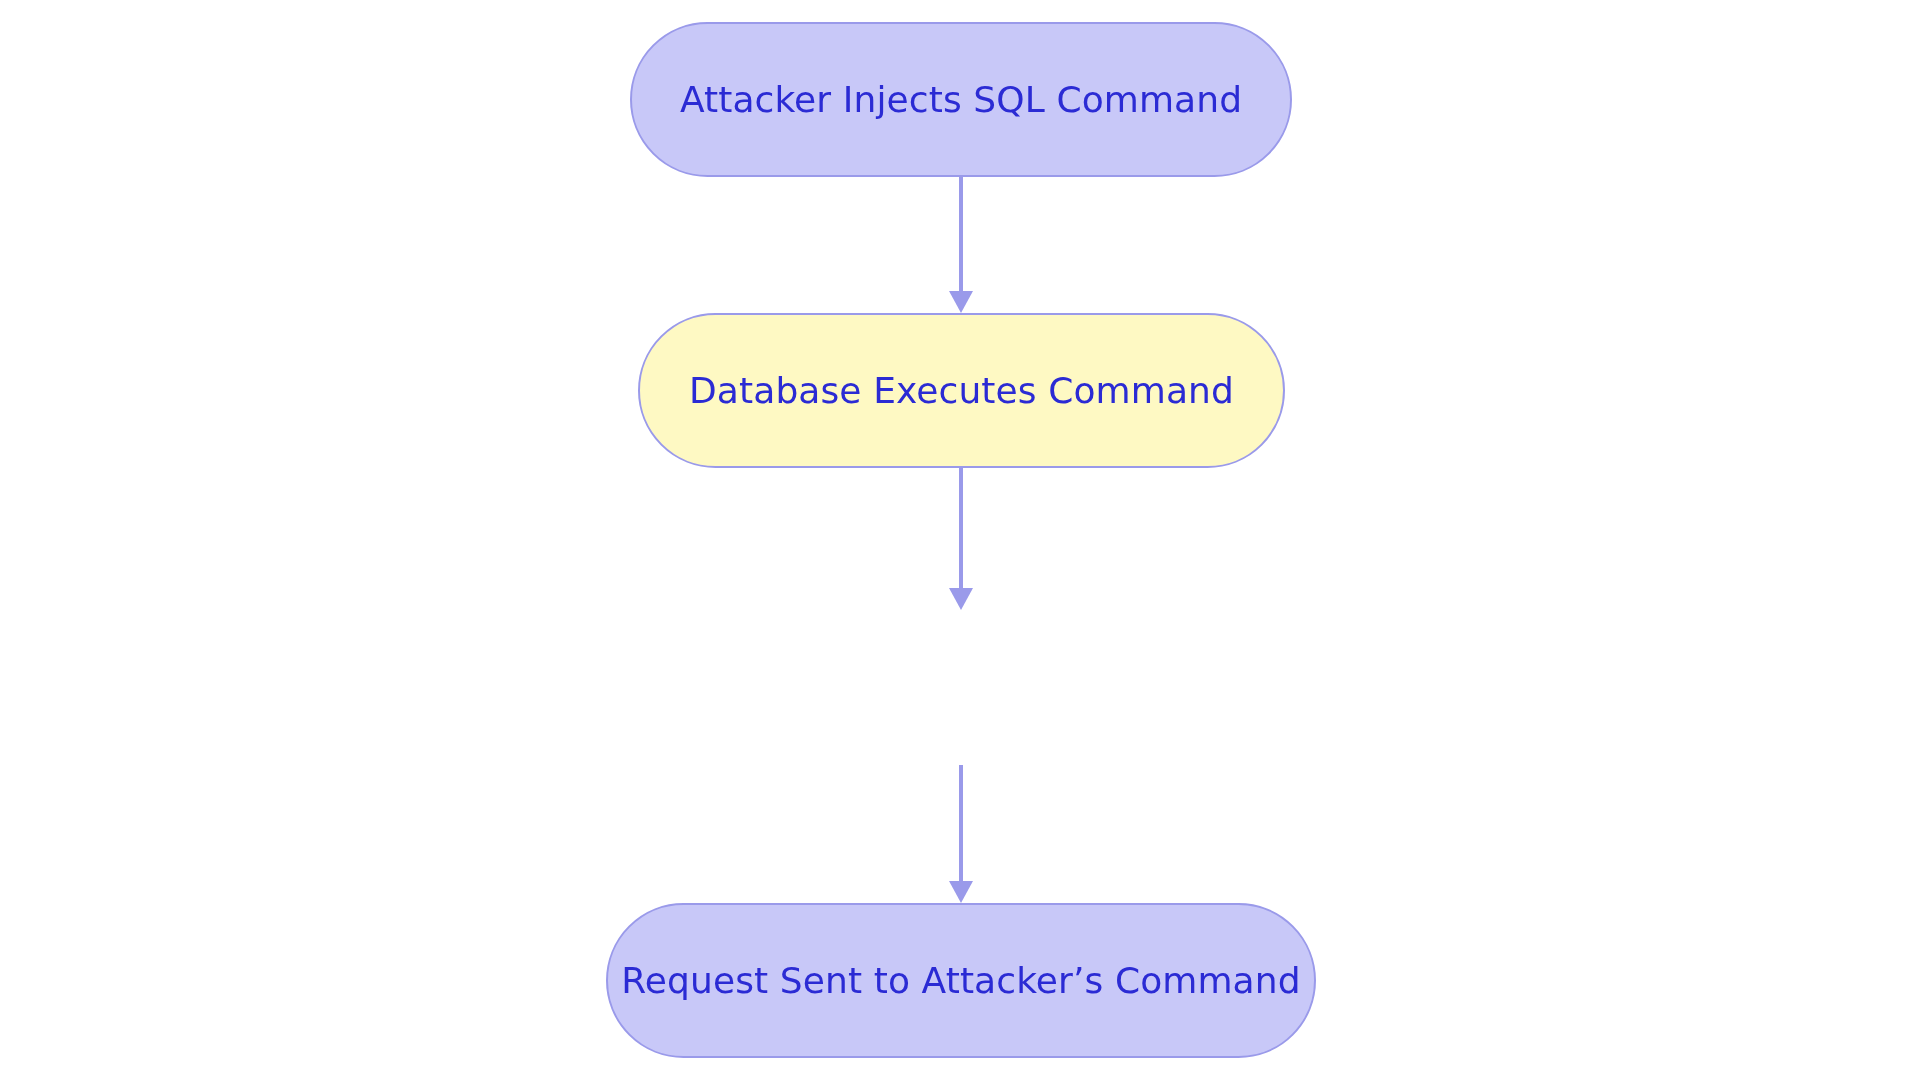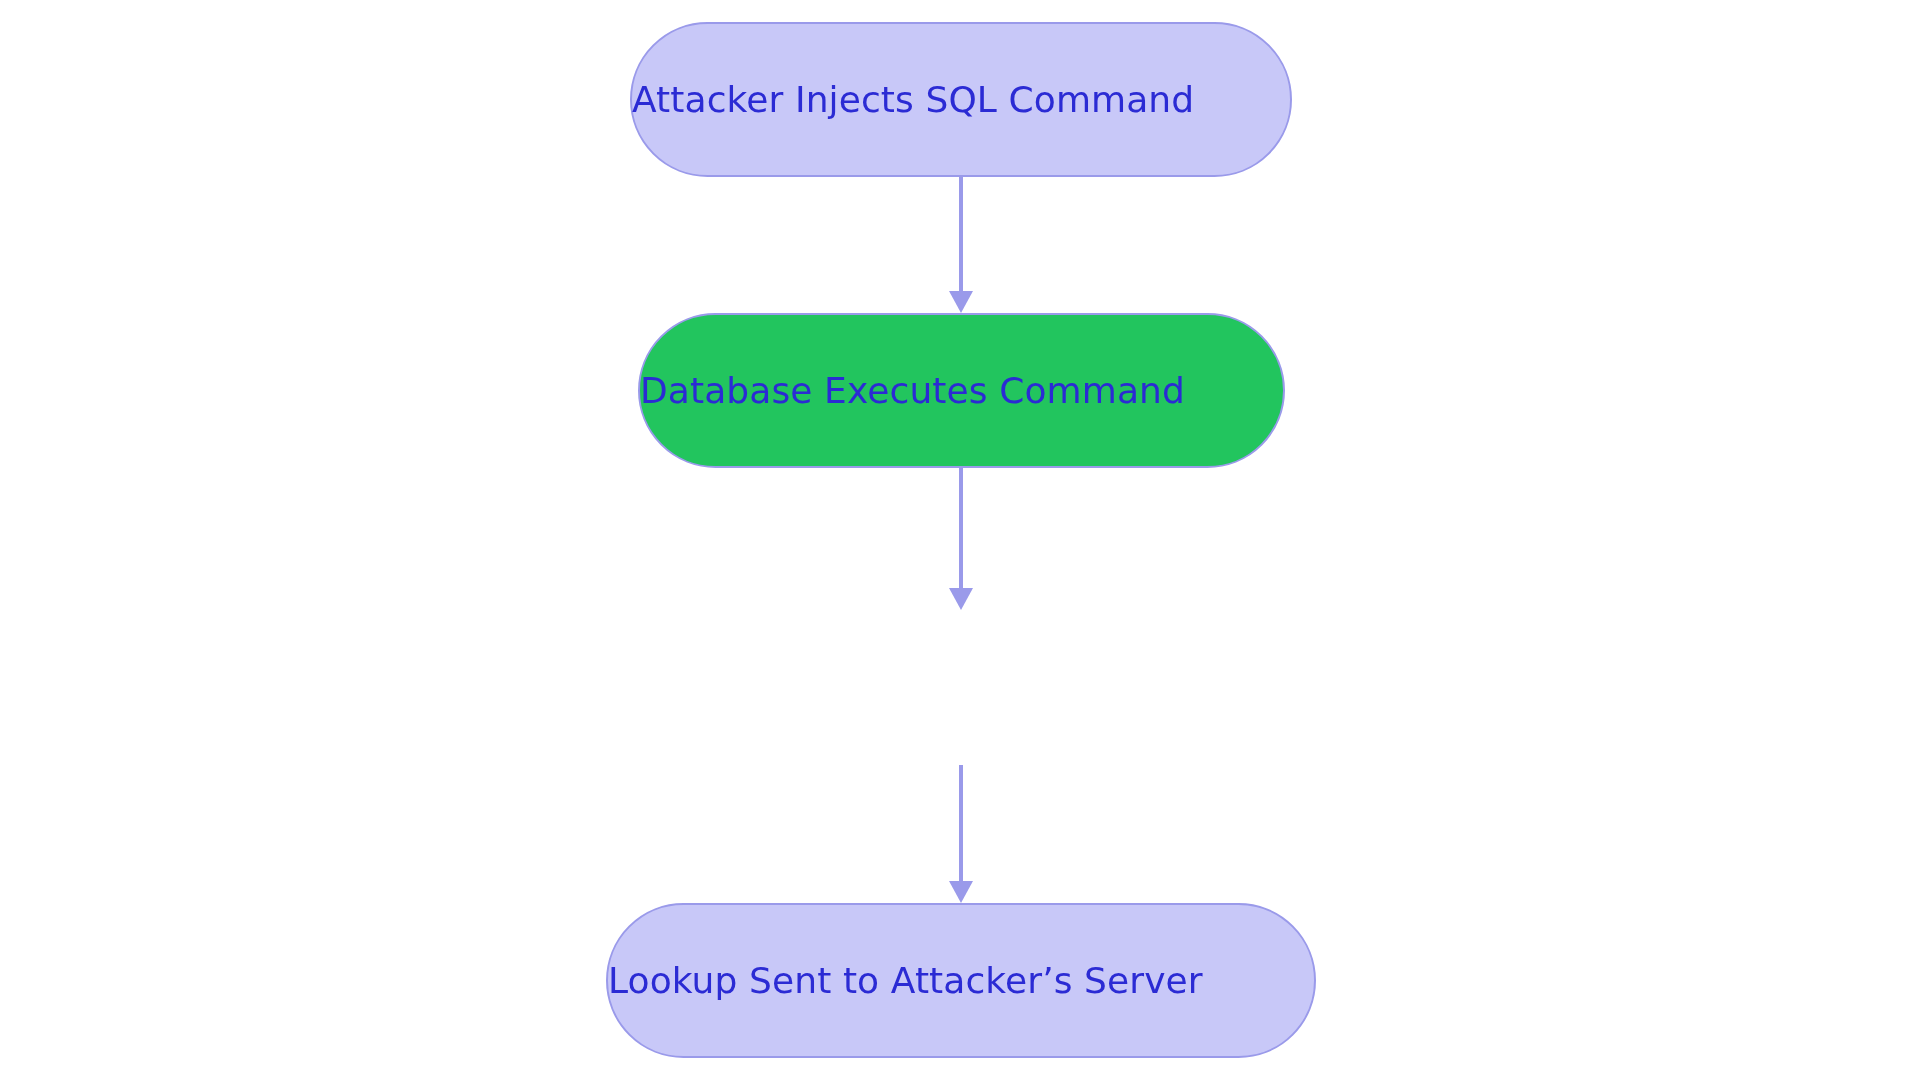--- a/index.html
+++ b/index.html
@@ -21,20 +21,21 @@
     height: 1083px;
     background: #ffffff;
   }
 
   
   .node {
     position: absolute;
     box-sizing: border-box;
     display: flex;
     align-items: center;
+    justify-content: center;
     border-style: solid;
     border-width: 2px;
     border-radius: 9999px;
     text-align: center;
   }
   .node-label {
     display: block;
     line-height: 1.1;
     letter-spacing: 0.1px;
     white-space: nowrap;
@@ -82,22 +83,22 @@
 
   <div class="edge" style="left: 949px; top: 765px; width: 24px; height: 138px;">
     <div class="edge-line" style="width: 4px; height: 116px; background: rgb(154, 154, 234);"></div>
     <div class="edge-arrowhead" style="border-left-width: 12px; border-right-width: 12px; border-top-width: 22px; border-top-color: rgb(154, 154, 234);"></div>
   </div>
 
   <div class="node" style="left: 630px; top: 22px; width: 662px; height: 155px; background: rgb(200, 200, 248); border-color: rgb(154, 154, 234); color: rgb(43, 43, 212); font-size: 36px;">
     <span class="node-label">Attacker Injects SQL Command</span>
   </div>
 
-  <div class="node" style="left: 638px; top: 313px; width: 647px; height: 155px; background: #22c55e; border-color: rgb(154, 154, 234); color: rgb(43, 43, 212); font-size: 36px;">
+  <div class="node" style="left: 638px; top: 313px; width: 647px; height: 155px; background: #fef9c3; border-color: rgb(154, 154, 234); color: rgb(43, 43, 212); font-size: 36px;">
     <span class="node-label">Database Executes Command</span>
   </div>
 
 
   <div class="node" style="left: 606px; top: 903px; width: 710px; height: 155px; background: rgb(200, 200, 248); border-color: rgb(154, 154, 234); color: rgb(43, 43, 212); font-size: 36px;">
-    <span class="node-label">Lookup Sent to Attacker’s Server</span>
+    <span class="node-label">Request Sent to Attacker’s Command</span>
   </div>
 
 </div>
 
 </body></html>

